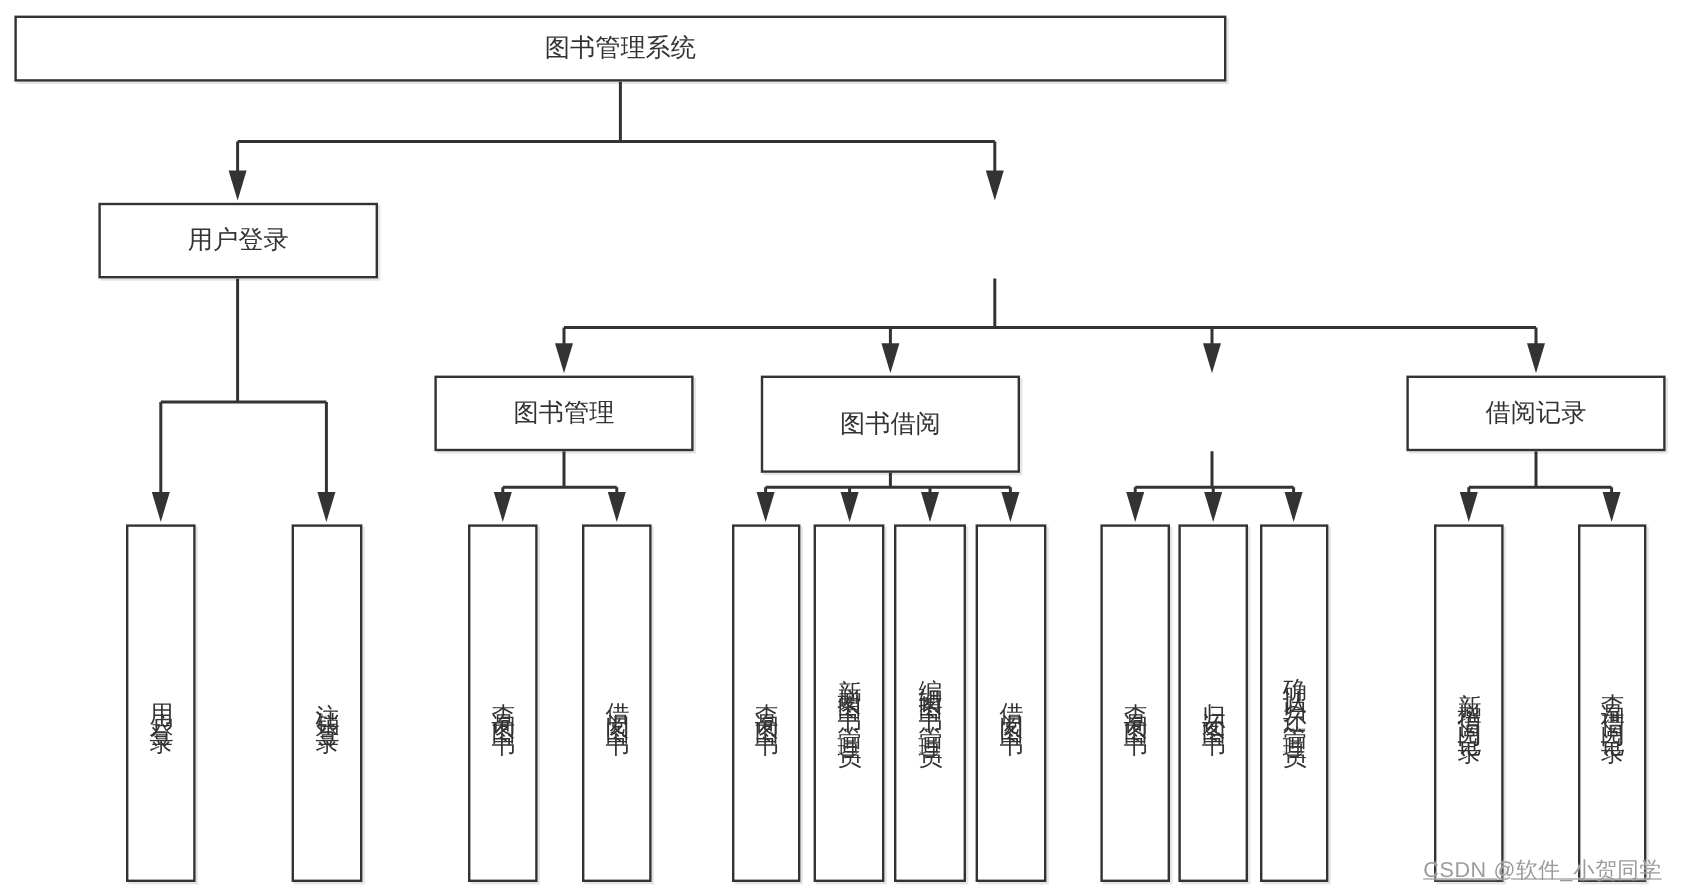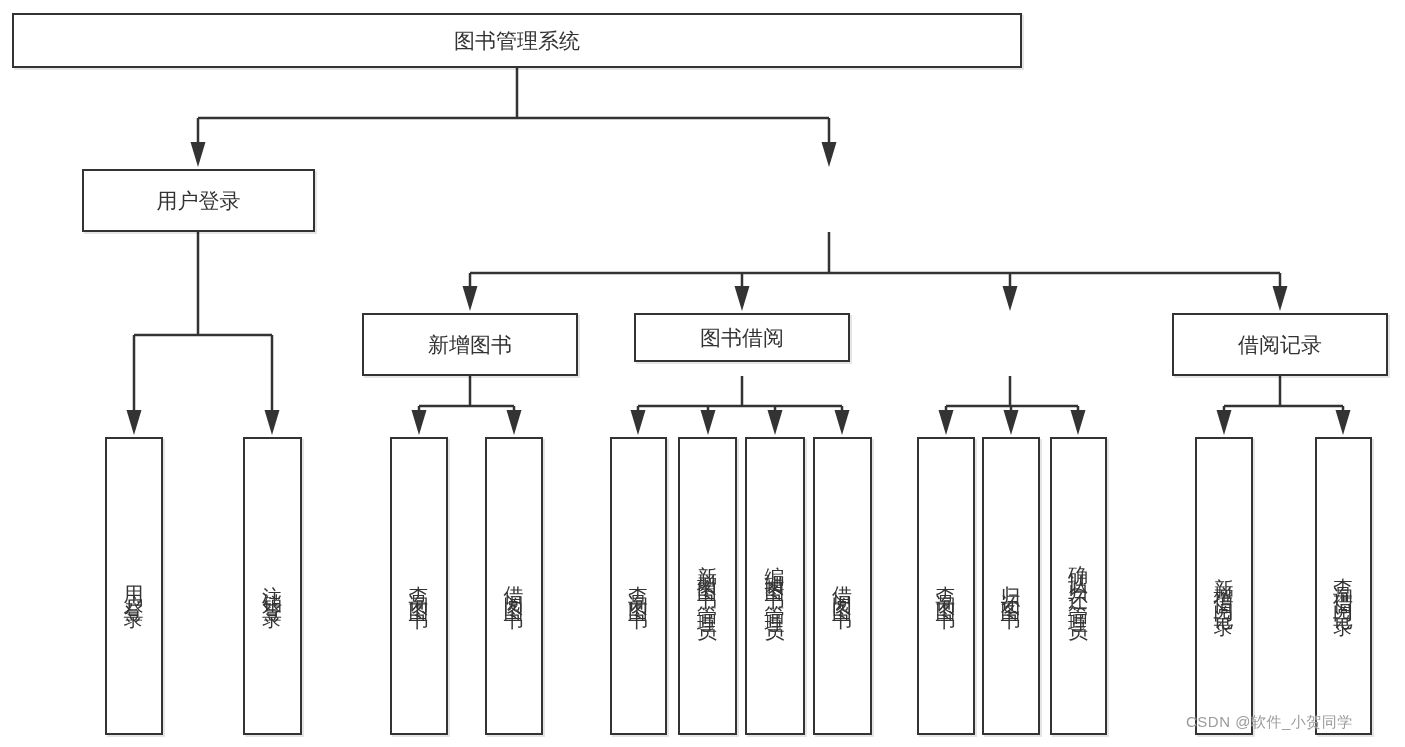--- a/index.html
+++ b/index.html
@@ -36,26 +36,27 @@
   .v {
     writing-mode: vertical-rl;
     text-orientation: mixed;
     font-size: 20px;
     letter-spacing: 8px;
   }
   .watermark {
     position: absolute;
     left: 1186px;
     top: 713px;
-    font-size: 15px;
+    font-size: 18px;
     letter-spacing: 0.5px;
     color: var(--watermark, #9b9b9b);
     text-shadow: 0 0 2px #ffffff;
     white-space: nowrap;
     z-index: 5;
+    text-decoration: underline;
   }
 </style>
 </head>
 <body>
 
 <div class="canvas">
 
   <svg class="wires" width="1405" height="747" viewBox="0 0 1405 747">
     <g stroke="currentColor" stroke-width="2.5" fill="none">
       <path d="M517 68 V118 M198 118 H829 M198 118 V144 M829 118 V144"></path>
@@ -86,22 +87,22 @@
       <polygon points="1070.5,410 1085.5,410 1078,435"></polygon>
       <polygon points="1216.5,410 1231.5,410 1224,435"></polygon>
       <polygon points="1335.5,410 1350.5,410 1343,435"></polygon>
     </g>
   </svg>
 
   <div class="box" style="left:12px; top:13px; width:1010px; height:55px;">图书管理系统</div>
 
   <div class="box" style="left:82px; top:169px; width:233px; height:63px;">用户登录</div>
 
-  <div class="box" style="left:362px; top:313px; width:216px; height:63px;">新增图书</div>
-  <div class="box" style="left:634px; top:313px; width:216px; height:49px;">图书借阅</div>
+  <div class="box" style="left:362px; top:313px; width:216px; height:63px;">图书管理</div>
+  <div class="box" style="left:634px; top:313px; width:216px; height:81px;">图书借阅</div>
   <div class="box" style="left:1172px; top:313px; width:216px; height:63px;">借阅记录</div>
 
   <div class="box v" style="left:105px; top:437px; width:58px; height:298px;">用户登录</div>
   <div class="box v" style="left:243px; top:437px; width:59px; height:298px;">注销登录</div>
 
   <div class="box v" style="left:390px; top:437px; width:58px; height:298px;">查询图书</div>
   <div class="box v" style="left:485px; top:437px; width:58px; height:298px;">借阅图书</div>
 
   <div class="box v" style="left:610px; top:437px; width:57px; height:298px;">查询图书</div>
   <div class="box v" style="left:678px; top:437px; width:59px; height:298px;">新增图书（管理员）</div>

